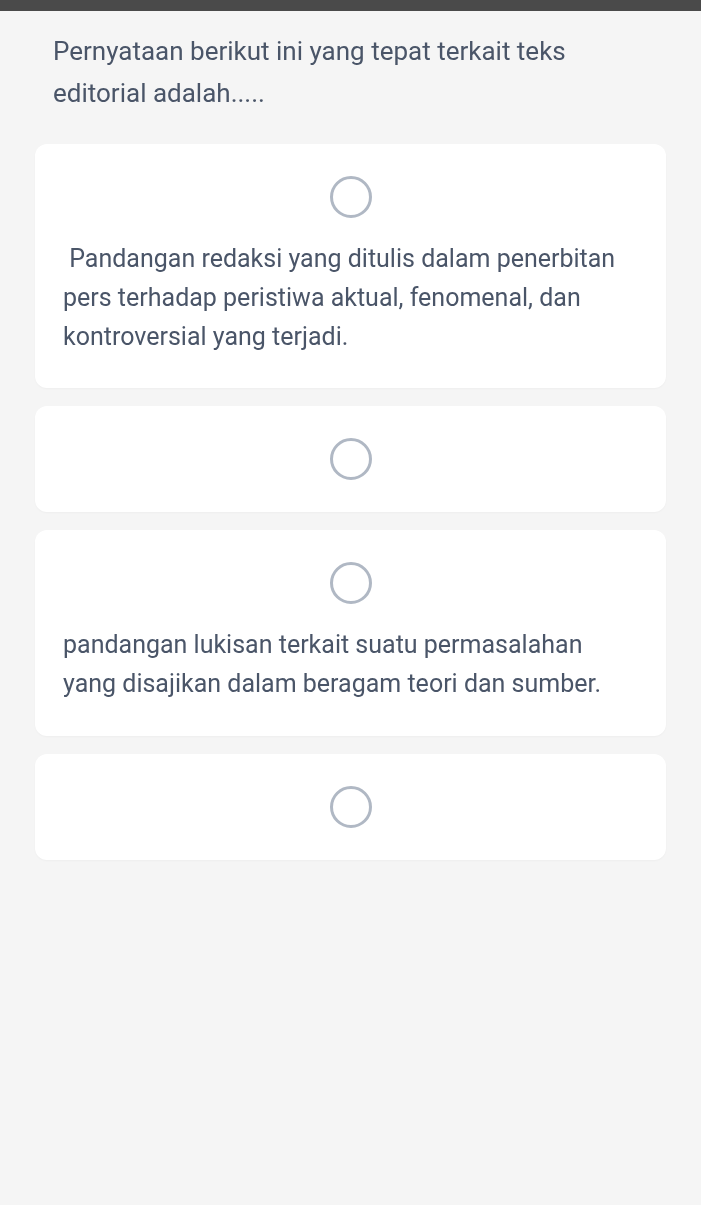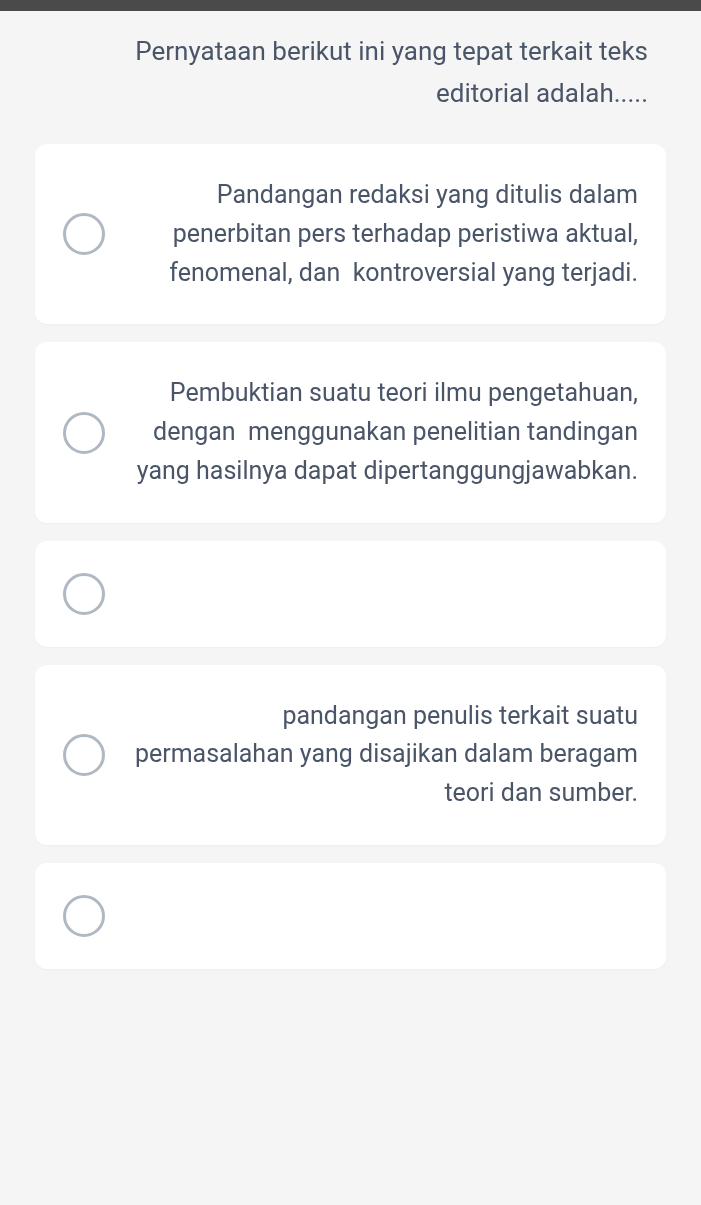--- a/index.html
+++ b/index.html
@@ -13,38 +13,38 @@
       width: 701px;
       height: 1205px;
       overflow: hidden;
     }
     .top-bar {
       height: 11px;
       background-color: #4a4a4a;
     }
     .content {
       padding: 0 35px;
-      text-align: right;
     }
     .question-text {
       font-size: 26px;
       color: #4a5568;
       line-height: 1.6;
       padding: 20px 18px 30px 18px;
       font-weight: 400;
     }
     .option-card {
       background-color: #ffffff;
       border-radius: 12px;
       padding: 32px 28px;
       margin-bottom: 18px;
       display: flex;
       align-items: center;
       gap: 22px;
       box-shadow: 0 1px 2px rgba(0,0,0,0.03);
+      flex-direction: column;
     }
     .radio-circle {
       flex-shrink: 0;
       width: 42px;
       height: 42px;
       border: 3px solid #b0b8c4;
       border-radius: 50%;
       background-color: #ffffff;
     }
     .option-text {
@@ -60,30 +60,26 @@
 <div class="top-bar"></div>
 
 <div class="content">
   <div class="question-text">Pernyataan berikut ini yang tepat terkait teks editorial adalah.....</div>
 
   <div class="option-card">
     <div class="radio-circle"></div>
     <div class="option-text">&nbsp;Pandangan redaksi yang ditulis dalam penerbitan pers terhadap peristiwa aktual, fenomenal, dan&nbsp; kontroversial yang terjadi.</div>
   </div>
 
-  <div class="option-card">
-    <div class="radio-circle"></div>
-    <div class="option-text">Pembuktian suatu teori ilmu pengetahuan, dengan&nbsp; menggunakan penelitian tandingan yang hasilnya dapat dipertanggungjawabkan.</div>
-  </div>
 
   <div class="option-card">
     <div class="radio-circle"></div>
   </div>
 
   <div class="option-card">
     <div class="radio-circle"></div>
-    <div class="option-text">pandangan penulis terkait suatu permasalahan yang disajikan dalam beragam teori dan sumber.</div>
+    <div class="option-text">pandangan lukisan terkait suatu permasalahan yang disajikan dalam beragam teori dan sumber.</div>
   </div>
 
   <div class="option-card">
     <div class="radio-circle"></div>
   </div>
 </div>
 
 </body></html>

